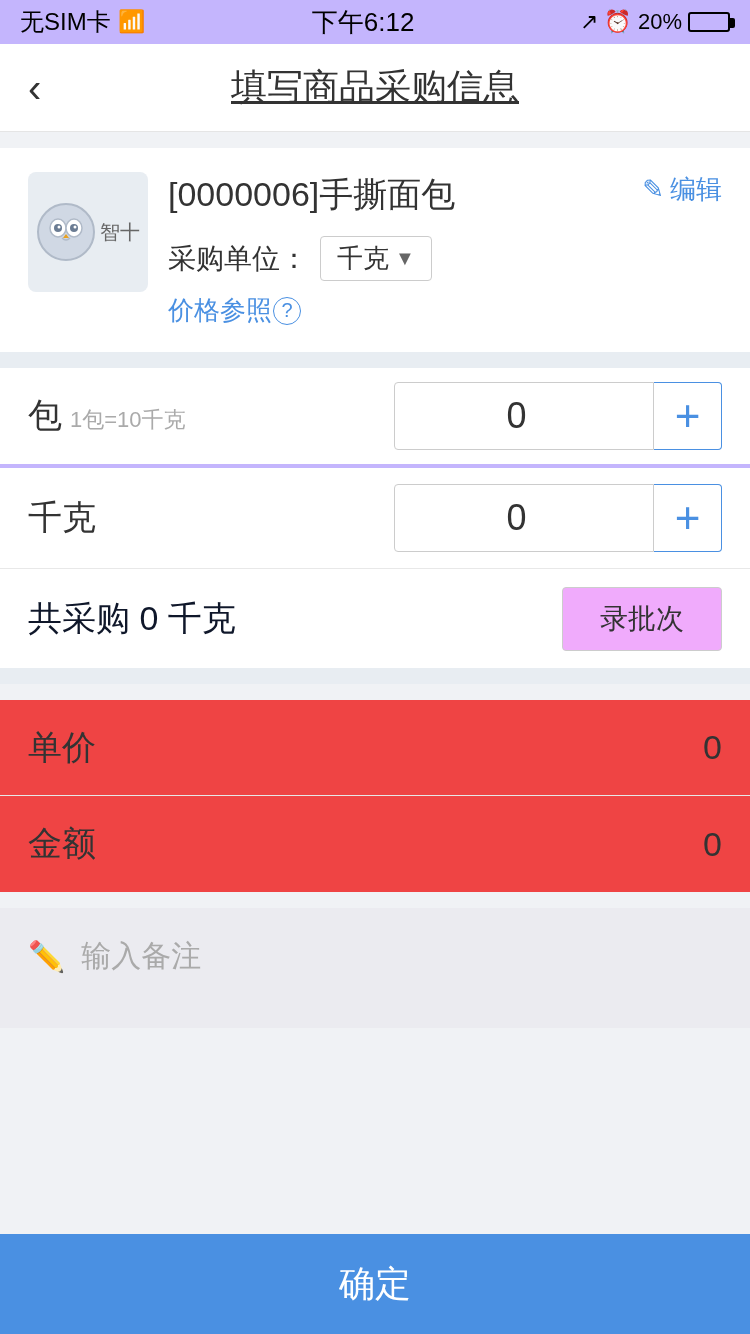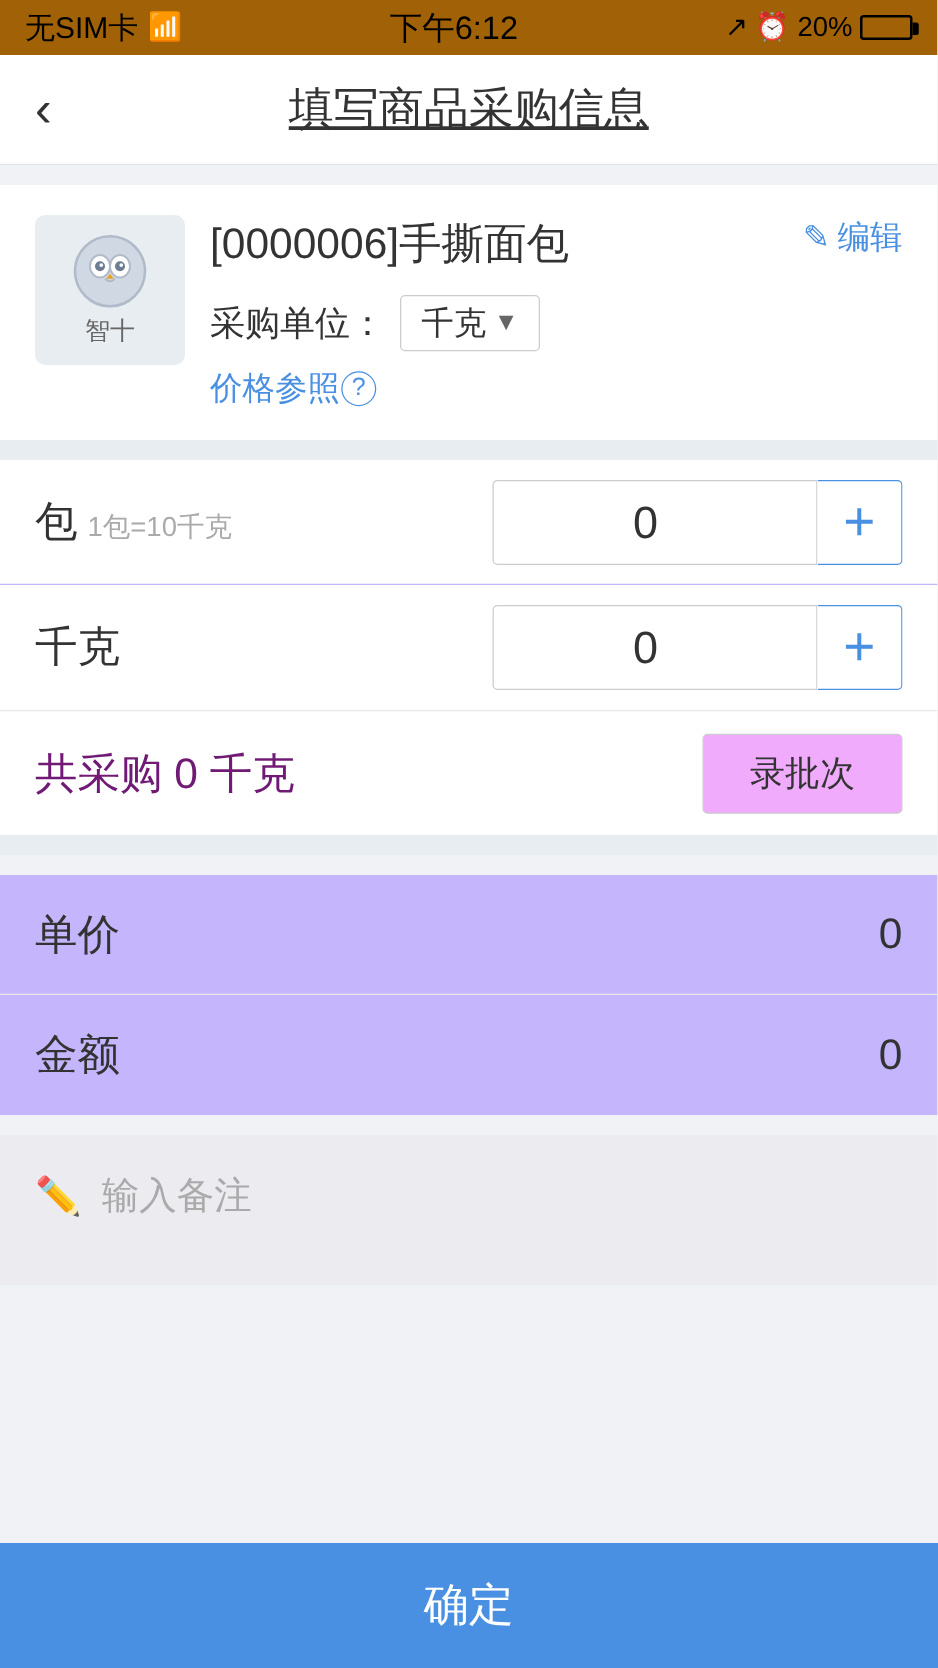--- a/index.html
+++ b/index.html
@@ -9,21 +9,21 @@
       min-height: 1334px;
       font-family: -apple-system, 'PingFang SC', 'Helvetica Neue', sans-serif;
       background: #f0f2f5;
       font-size: 28px;
       color: #333;
     }
 
     
     .status-bar {
       height: 44px;
-      background: #a16207;
+      background: #c4b5fd;
       display: flex;
       align-items: center;
       justify-content: space-between;
       padding: 0 20px;
       font-size: 24px;
       color: #000;
     }
     .status-left { display: flex; align-items: center; gap: 8px; }
     .status-center { font-weight: 500; font-size: 26px; }
     .status-right { display: flex; align-items: center; gap: 6px; font-size: 22px; }
@@ -147,21 +147,21 @@
 
     
     .input-section {
       background: #fff;
     }
     .input-row {
       display: flex;
       align-items: center;
       padding: 0 28px;
       height: 100px;
-      border-bottom: 1px solid #c4b5fd;
+      border-bottom: 4px solid #c4b5fd;
     }
     .input-row:last-child { border-bottom: none; }
     .input-label {
       font-size: 34px;
       color: #333;
       min-width: 120px;
     }
     .input-label-sub {
       font-size: 22px;
       color: #aaa;
@@ -205,39 +205,39 @@
       background: #fff;
       display: flex;
       align-items: center;
       justify-content: space-between;
       padding: 0 28px;
       height: 100px;
       border-top: 1px solid #e8e8e8;
     }
     .summary-text {
       font-size: 34px;
-      color: #701a75;
+      color: #0f172a;
     }
     .batch-btn {
       width: 160px;
       height: 64px;
       border: 1px solid #ccc;
       border-radius: 4px;
       background: #f0abfc;
       color: #333;
       font-size: 28px;
       display: flex;
       align-items: center;
       justify-content: center;
       cursor: pointer;
     }
 
     
     .info-section {
-      background: #c4b5fd;
+      background: #ef4444;
       margin-top: 16px;
     }
     .info-row {
       display: flex;
       align-items: center;
       justify-content: space-between;
       padding: 0 28px;
       height: 96px;
       border-bottom: 1px solid #e8e8e8;
     }
@@ -306,21 +306,21 @@
   </div>
 </div>
 
 <div class="nav-bar">
   <span class="nav-back">‹</span>
   <span class="nav-title">填写商品采购信息</span>
 </div>
 
 <div class="product-card">
   <div class="product-image">
-    <div style="display:flex;flex-direction:column;align-items:center;gap:4px;">
+    <div style="display:flex;flex-direction:row;align-items:center;gap:4px;">
 
       <svg width="60" height="60" viewBox="0 0 60 60">
         <circle cx="30" cy="30" r="28" fill="#d0d8e4" stroke="#b0bac8" stroke-width="2"></circle>
         <ellipse cx="22" cy="26" rx="8" ry="9" fill="#fff" stroke="#b0bac8" stroke-width="1.5"></ellipse>
         <ellipse cx="38" cy="26" rx="8" ry="9" fill="#fff" stroke="#b0bac8" stroke-width="1.5"></ellipse>
         <circle cx="22" cy="26" r="4" fill="#6b7c93"></circle>
         <circle cx="38" cy="26" r="4" fill="#6b7c93"></circle>
         <circle cx="23" cy="25" r="1.5" fill="#fff"></circle>
         <circle cx="39" cy="25" r="1.5" fill="#fff"></circle>
         <path d="M26 36 Q30 40 34 36" stroke="#b0bac8" stroke-width="1.5" fill="none"></path>

